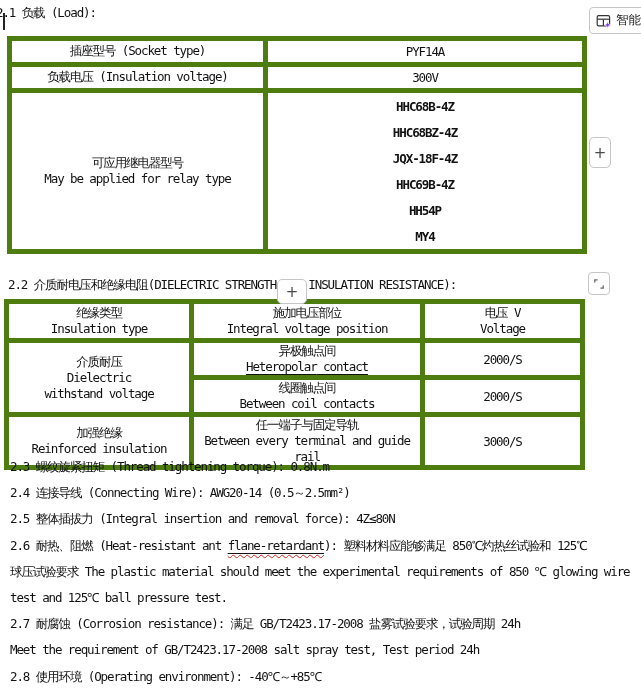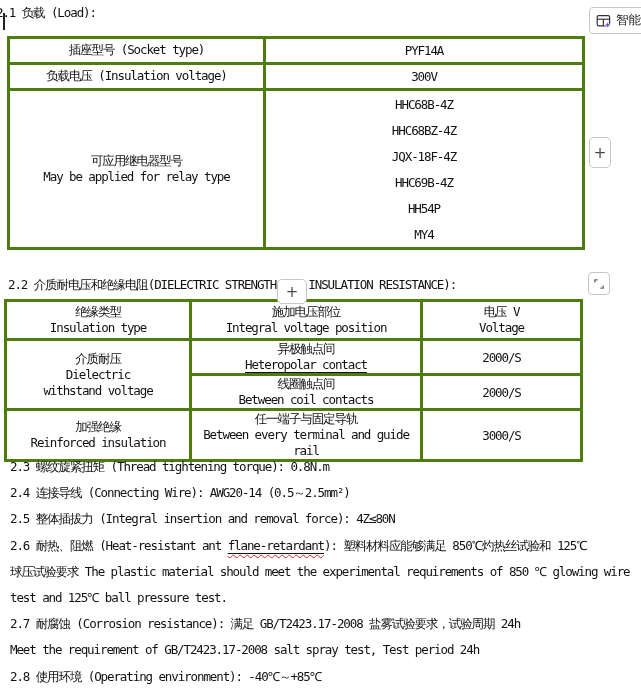--- a/index.html
+++ b/index.html
@@ -6,26 +6,26 @@
   .screen{
     position:relative;width:641px;height:689px;overflow:hidden;background:#ffffff;
     font-family:"DejaVu Sans Mono","Liberation Mono",monospace;
     color:#111;font-size:12.5px;letter-spacing:-1.1px;
   }
   .h-line{position:absolute;white-space:nowrap;}
   .tick{position:absolute;left:3px;top:13px;width:1.5px;height:17px;background:#222;}
 
   
   table{border-collapse:collapse;position:absolute;table-layout:fixed;background:#fff;}
-  td,th{border:3px solid #4d7c0f;text-align:center;vertical-align:middle;
+  td,th{border:5px solid #4d7c0f;text-align:center;vertical-align:middle;
         font-weight:normal;padding:0 2px;overflow:hidden;}
   .t1{left:7px;top:36px;width:575px;border:1.5px solid #000;}
   .t2{left:4px;top:299px;width:576px;border:1.5px solid #000;}
   .cell-line{line-height:16px;}
-  .relay-val{height:26px;display:flex;align-items:center;justify-content:center;}
+  .relay-val{height:26px;display:flex;align-items:center;justify-content:center;font-weight:bold;}
 
   
   .paras{position:absolute;left:10px;top:454px;width:640px;}
   .paras p{margin:0;line-height:26.2px;white-space:nowrap;}
 
   
   .u-line{text-decoration:underline;text-decoration-thickness:1px;text-underline-offset:3px;}
   .squiggle{text-decoration:underline wavy #d42a1e;text-decoration-thickness:1px;text-underline-offset:4px;}
 
   

